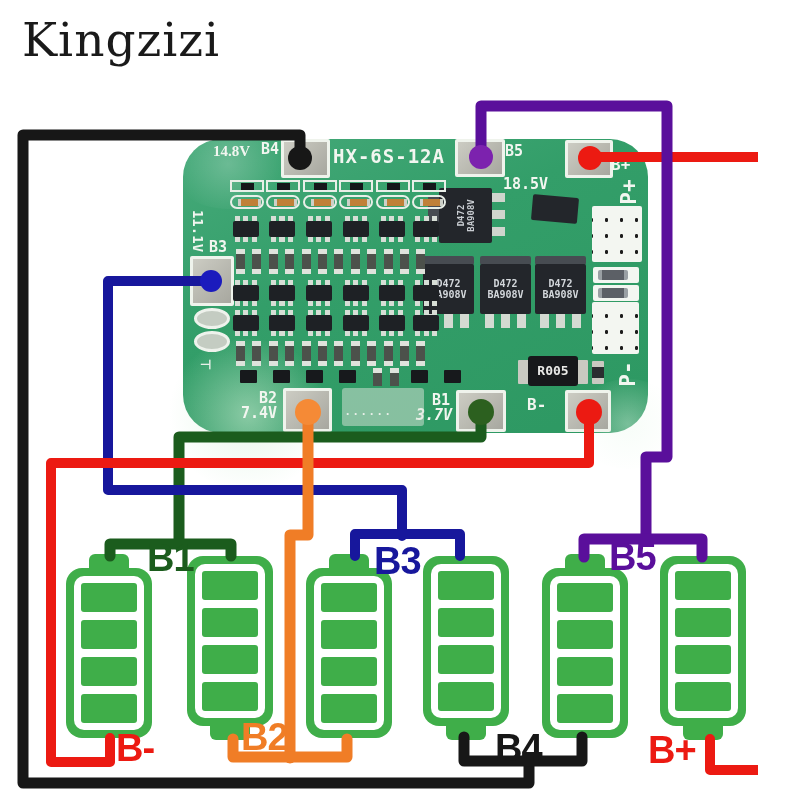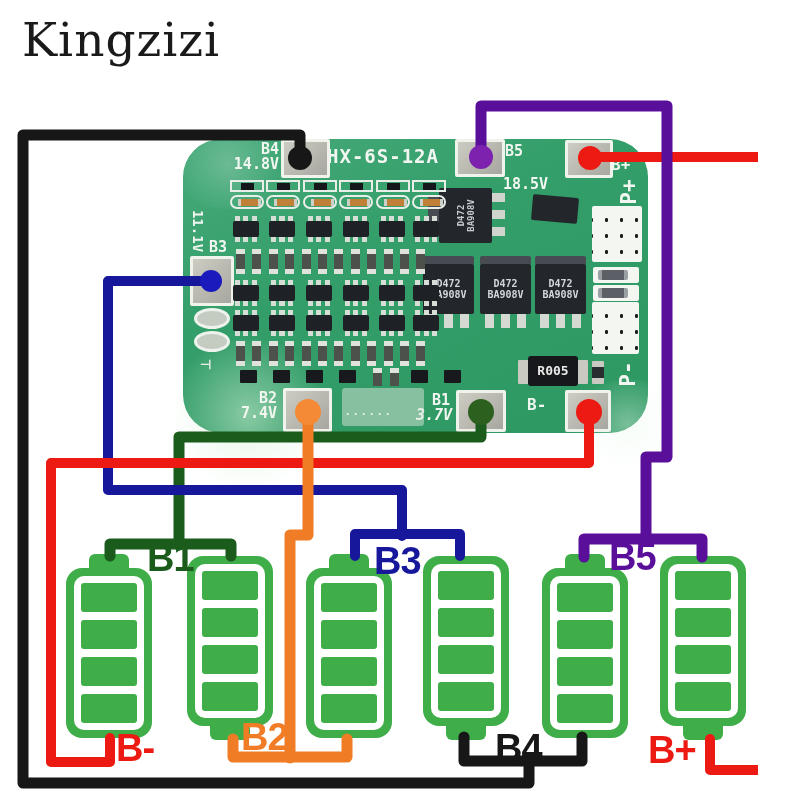--- a/index.html
+++ b/index.html
@@ -71,24 +71,24 @@
 
 <div id="canvas">
 
   <div id="brand">Kingzizi</div>
 
   <div id="pcb">
     <div class="corner-light" style="left:-20px;top:200px;width:170px;height:150px;background:radial-gradient(circle,rgba(210,240,215,0.55),rgba(210,240,215,0) 70%);"></div>
     <div class="corner-light" style="left:-15px;top:-20px;width:120px;height:90px;background:radial-gradient(circle,rgba(255,255,255,0.22),rgba(255,255,255,0) 70%);"></div>
     <div class="corner-light" style="left:390px;top:240px;width:110px;height:90px;background:radial-gradient(circle,rgba(235,250,238,0.4),rgba(235,250,238,0) 70%);"></div>
 
-    <div class="ptext title" style="left:144px;top:6px;">HX-6S-12A</div>
+    <div class="ptext title" style="left:150px;top:6px;">HX-6S-12A</div>
 
     <div class="ptext padlbl" style="left:30px;top:1px;width:66px;text-align:right;">B4</div>
-    <div class="ptext padlbl" style="left:30px;top:16px;width:66px;text-align:right;">14.8V</div>
+    <div class="ptext padlbl" style="left:30px;top:4px;width:66px;font-family:Liberation Serif, serif;">14.8V</div>
     <div class="pad" style="left:98px;top:0;width:49px;height:39px;"></div>
 
     <div class="pad" style="left:272px;top:0;width:50px;height:38px;"></div>
     <div class="ptext padlbl" style="left:322px;top:3px;">B5</div>
     <div class="ptext padlbl" style="left:320px;top:36px;">18.5V</div>
 
     <div class="pad" style="left:382px;top:1px;width:48px;height:38px;"></div>
     <div class="ptext padlbl" style="left:428px;top:16px;font-size:16px;">B+</div>
     <div class="vtext" style="left:446px;top:53px;font-size:21px;">P+</div>
 

